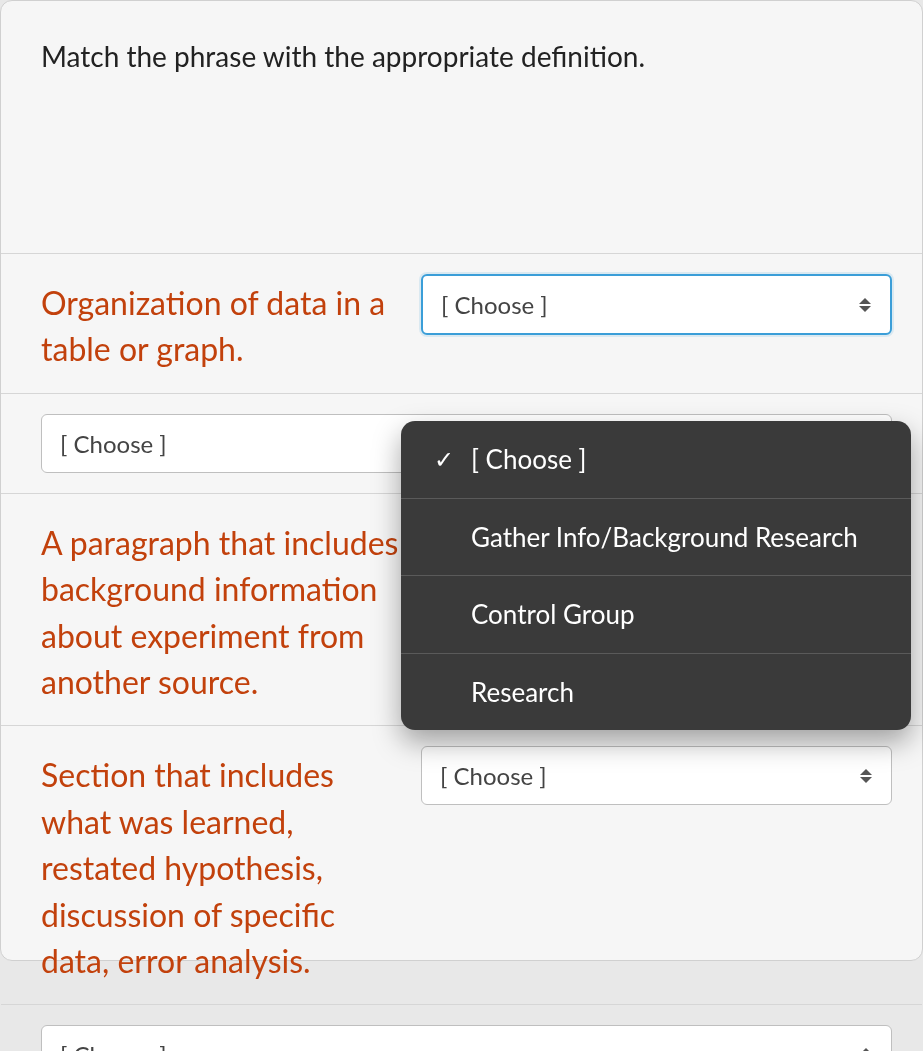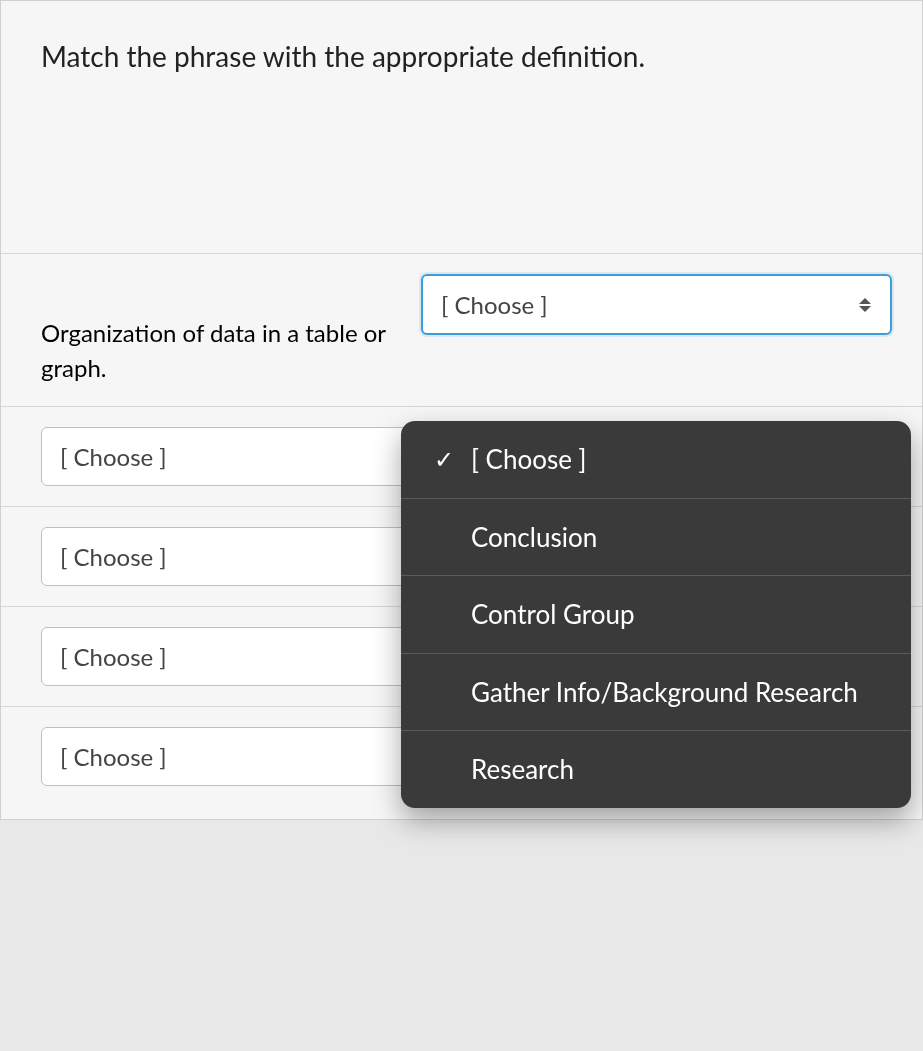--- a/index.html
+++ b/index.html
@@ -7,49 +7,48 @@
     width: 923px;
     height: 1051px;
     font-family: "Lato", "Helvetica Neue", Arial, sans-serif;
     background: #e8e8e8;
     color: #2d2d2d;
     overflow: hidden;
   }
   .card {
     background: #f6f6f6;
     border: 1px solid #d0d0d0;
-    border-radius: 0;
+    border-radius: 12px;
     margin: 0;
     width: 923px;
-    height: 820px;
+    height: 961px;
     position: relative;
     padding: 20px 0 0 0;
   }
   .question-title {
     font-size: 28px;
     font-weight: 400;
     padding: 18px 40px 10px 40px;
     color: #222;
   }
   .spacer { height: 170px; }
   .row {
     display: flex;
     align-items: flex-start;
     border-top: 1px solid #d6d6d6;
     padding: 20px 30px 20px 40px;
     gap: 20px;
   }
   .row:last-child { border-bottom: 1px solid #d6d6d6; }
   .prompt {
     flex: 0 0 360px;
-    font-size: 24px;
+    font-size: 32px;
     line-height: 1.45;
-    color: #000000;
+    color: #c2410c;
     padding-top: 6px;
-    margin-top: 36px;
   }
   .select-wrap {
     flex: 1;
     position: relative;
   }
   .select {
     width: 100%;
     min-height: 58px;
     border: 1px solid #bfbfbf;
     border-radius: 6px;
@@ -139,29 +138,31 @@
   <div class="row">
     <div class="select-wrap">
       <div class="select">
         <span>[ Choose ]</span>
         <span class="chev"></span>
       </div>
     </div>
   </div>
 
   <div class="row">
+    <div class="prompt">A paragraph that includes background information about experiment from another source.</div>
     <div class="select-wrap">
       <div class="select">
         <span>[ Choose ]</span>
         <span class="chev"></span>
       </div>
     </div>
   </div>
 
   <div class="row">
+    <div class="prompt">Section that includes what was learned, restated hypothesis, discussion of specific data, error analysis.</div>
     <div class="select-wrap">
       <div class="select">
         <span>[ Choose ]</span>
         <span class="chev"></span>
       </div>
     </div>
   </div>
 
   <div class="row">
     <div class="select-wrap">
@@ -172,29 +173,25 @@
     </div>
   </div>
 
   <div class="dropdown">
     <div class="dd-item">
       <span class="dd-check">✓</span>
       <span class="dd-label">[ Choose ]</span>
     </div>
     <div class="dd-item">
       <span class="dd-check"></span>
-      <span class="dd-label">Conclusion</span>
+      <span class="dd-label">Gather Info/Background Research</span>
     </div>
     <div class="dd-item">
       <span class="dd-check"></span>
       <span class="dd-label">Control Group</span>
-    </div>
-    <div class="dd-item">
-      <span class="dd-check"></span>
-      <span class="dd-label">Gather Info/Background Research</span>
     </div>
     <div class="dd-item">
       <span class="dd-check"></span>
       <span class="dd-label">Research</span>
     </div>
   </div>
 
 </div>
 
 </body></html>

